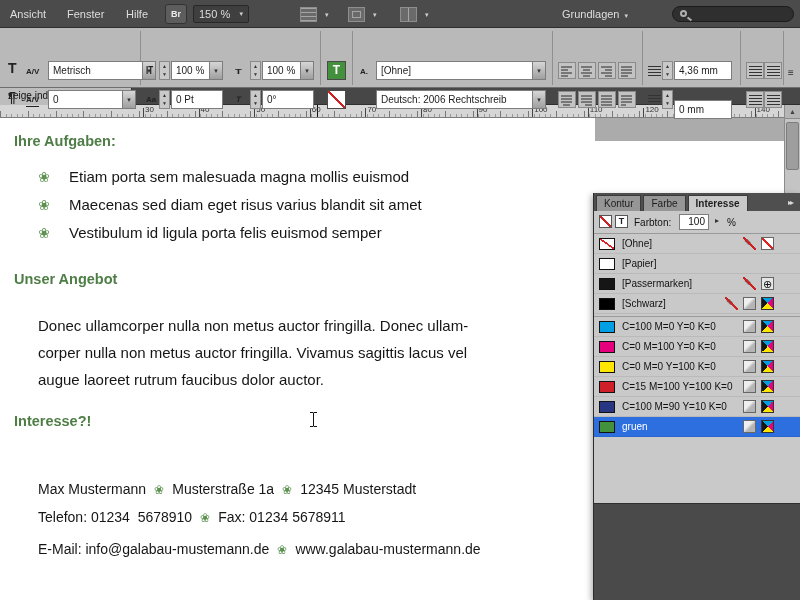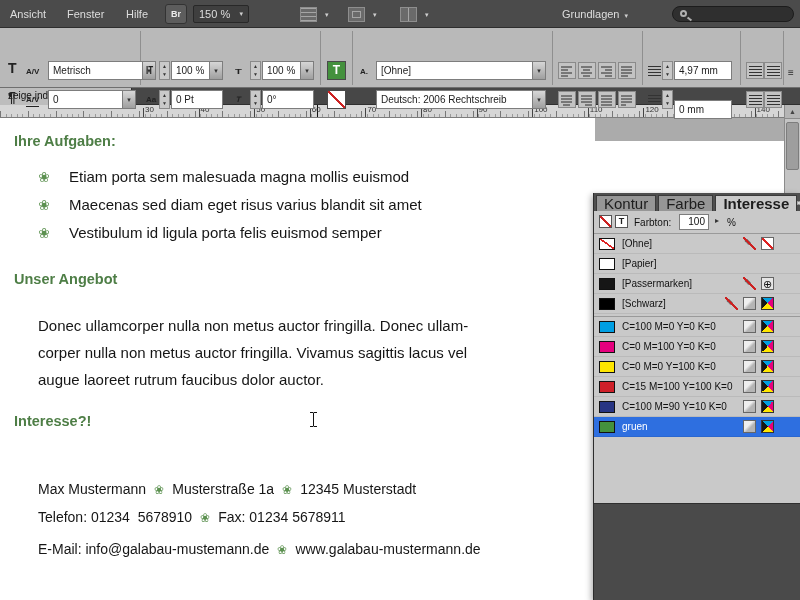--- a/index.html
+++ b/index.html
@@ -76,21 +76,21 @@
 .ibeam{position:absolute;left:308px;top:293px}
 
 
 .vscroll{position:absolute;left:784px;top:105px;width:16px;height:495px;background:#c4c4c4;border-left:1px solid #8b8b8b;z-index:6}
 .vscroll .arrow{position:absolute;left:0;top:0;width:15px;height:14px;background:#b5b5b5;border-bottom:1px solid #8b8b8b;font-size:7px;text-align:center;line-height:14px;color:#444}
 .vscroll .thumb{position:absolute;left:1px;top:17px;width:13px;height:48px;background:#9e9e9e;border:1px solid #7d7d7d;border-radius:2px}
 
 
 .panel{position:absolute;left:593px;top:193px;width:207px;height:407px;z-index:20;background:#c9c9c9;border-left:1px solid #2d2d2d;box-shadow:-2px 2px 6px rgba(0,0,0,.3)}
 .panel-tabs{position:absolute;left:0;top:0;width:100%;height:18px;background:#4f4f4f;display:flex;align-items:flex-end}
-.ptab{height:16px;line-height:15px;padding:0 7px;font-size:15px;background:#969696;color:#1d1d1d;border:1px solid #3a3a3a;border-bottom:none;margin-left:2px;white-space:nowrap}
+.ptab{height:16px;line-height:15px;padding:0 7px;font-size:10px;background:#969696;color:#1d1d1d;border:1px solid #3a3a3a;border-bottom:none;margin-left:2px;white-space:nowrap}
 .ptab.active{background:#c9c9c9;font-weight:bold}
 .collapse{margin-left:auto;margin-right:8px;color:#d8d8d8;font-size:8px;letter-spacing:-2px;line-height:16px}
 .panel-tint{position:absolute;left:0;top:18px;width:100%;height:23px;background:#c9c9c9;border-bottom:1px solid #9a9a9a;font-size:10px;color:#111}
 .proxy{position:absolute;top:4px;width:13px;height:13px;background:#fff;border:1px solid #555;text-align:center;font-size:9px;font-weight:bold;line-height:11px;color:#222}
 .proxy.slash{background-image:linear-gradient(to top right,transparent 44%,#cc2222 44% 58%,transparent 58%)}
 .tint-label{position:absolute;left:40px;top:6px}
 .tint-field{position:absolute;left:85px;top:3px;width:30px;height:16px;background:#fff;border:1px solid #7d7d7d;line-height:14px;padding:0 3px;text-align:right}
 .tint-arrow{position:absolute;left:121px;top:5px;font-size:8px;color:#333}
 .tint-unit{position:absolute;left:133px;top:6px}
 .swatch-list{position:absolute;left:0;top:41px;width:100%}
@@ -193,21 +193,21 @@
         </svg></button>
     <button class="abtn" style="left:618px;top:34px"><svg width="12" height="11">
           <path d="M0 1h11M0 4h11M0 7h11M0 10h7" stroke="#2a2a2a"></path>
         </svg></button>
     <span class="lines-mini" style="left:648px;top:38px"></span>
     <span class="stepper" style="left:662px;top:33px">
       <span>▲</span>
         <span>▼</span>
     </span>
     <span class="fld" style="left:674px;top:33px;width:58px">
-      <span>4,97 mm</span>
+      <span>4,36 mm</span>
     </span>
     <button class="abtn" style="left:746px;top:34px">
         <span class="lines-mini" style="left:2px;top:3px"></span>
       </button>
     <button class="abtn" style="left:764px;top:34px">
         <span class="lines-mini" style="left:2px;top:3px"></span>
       </button>
     <span class="pmenu" style="left:788px;top:39px">≡</span>
 
     <span class="cicon big-t" style="left:8px;top:64px">¶</span>

